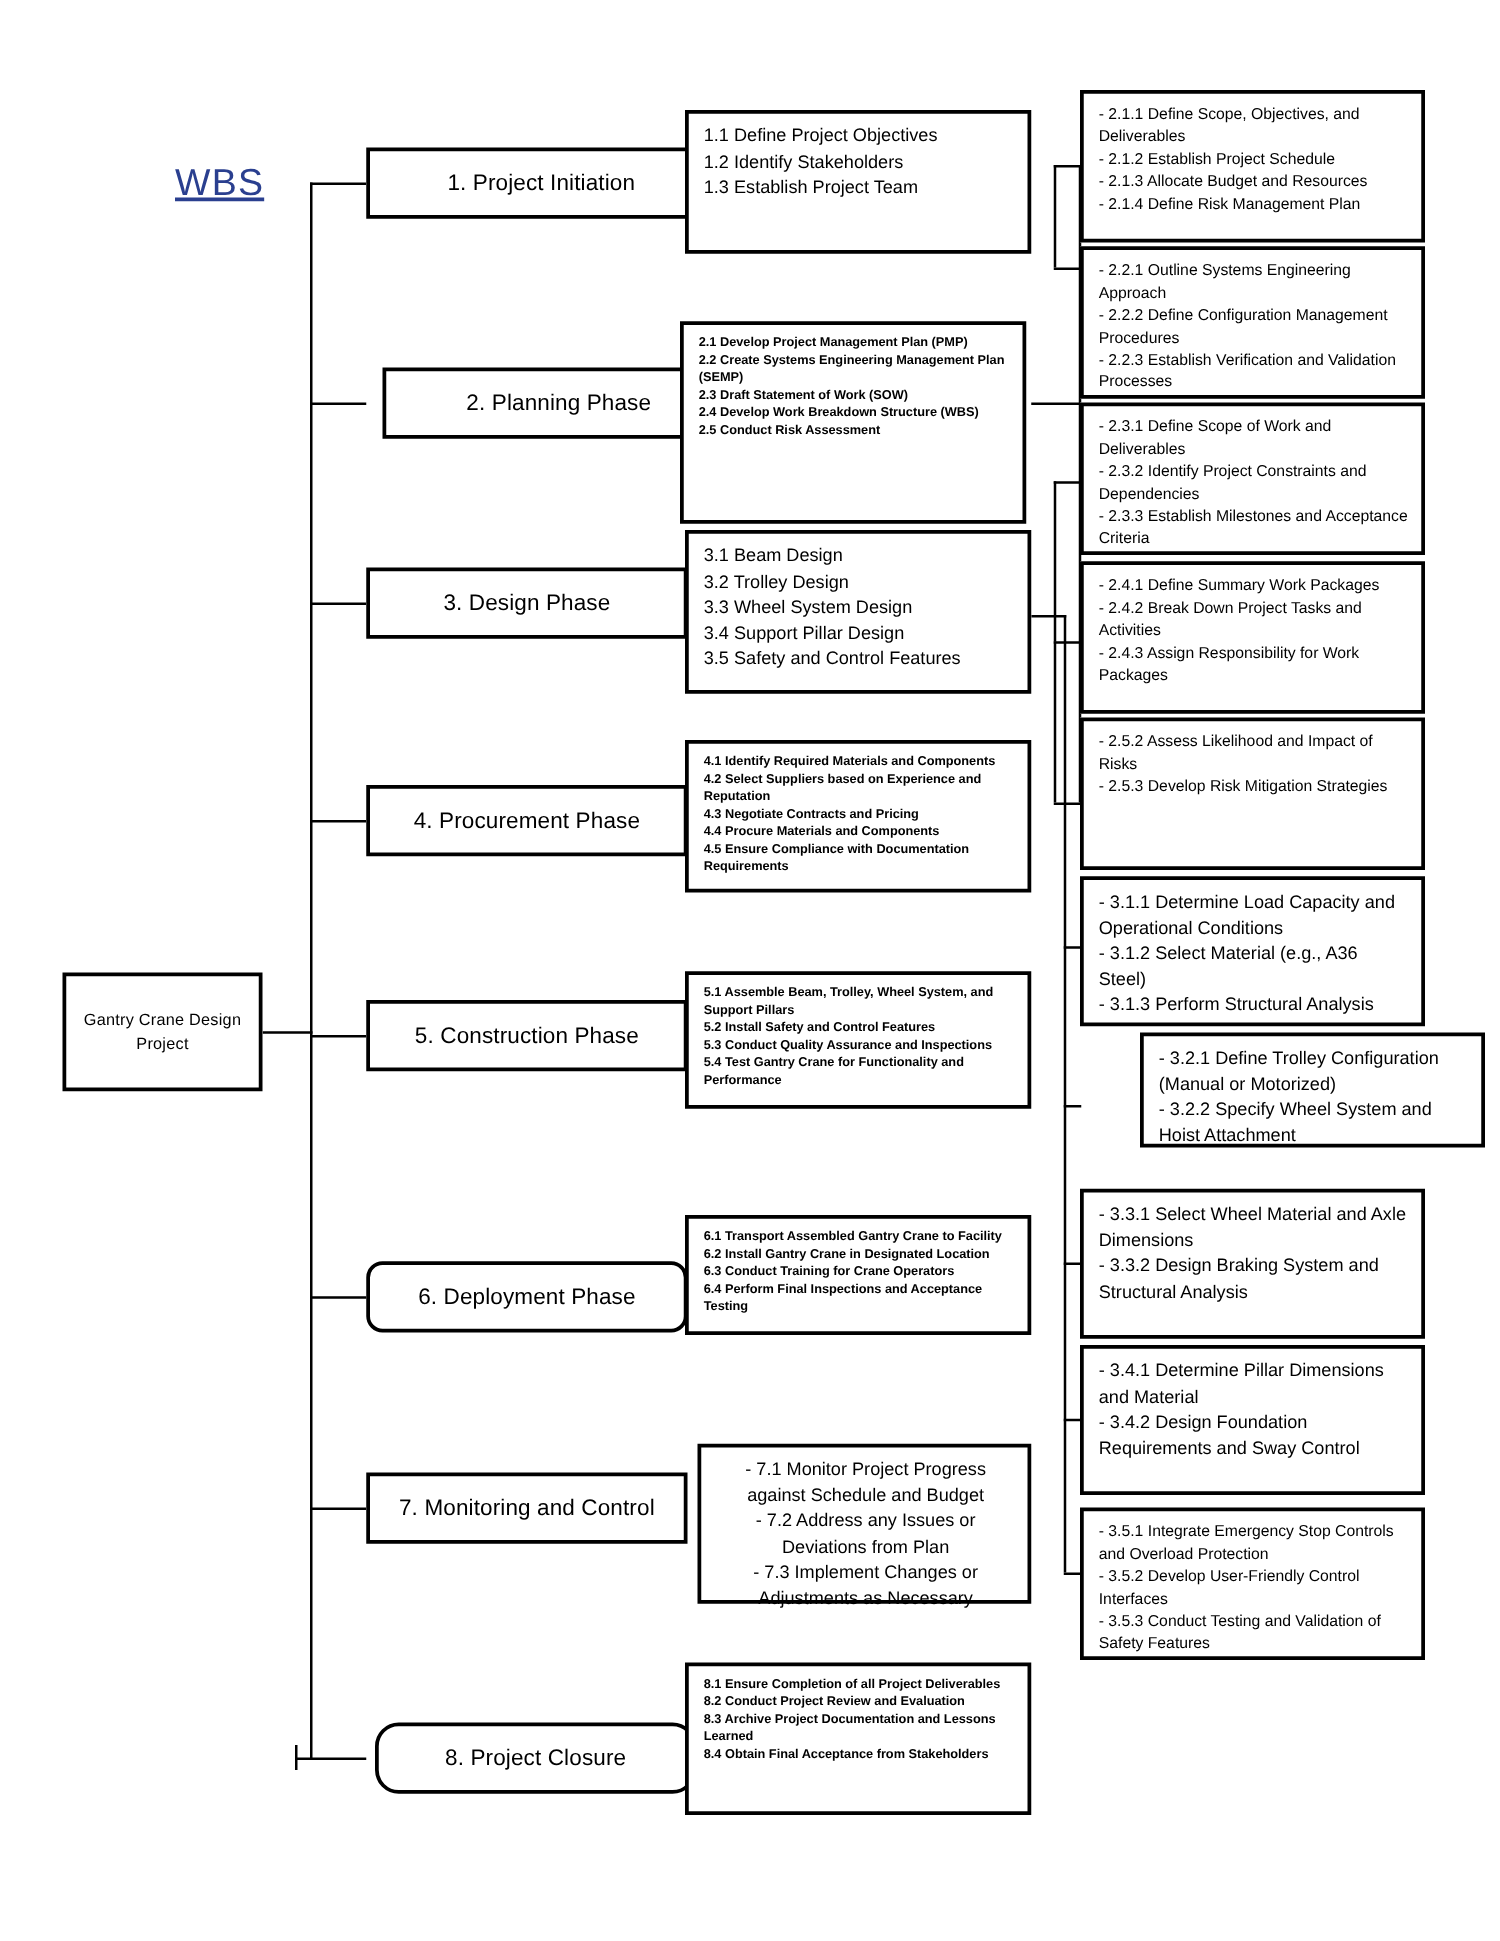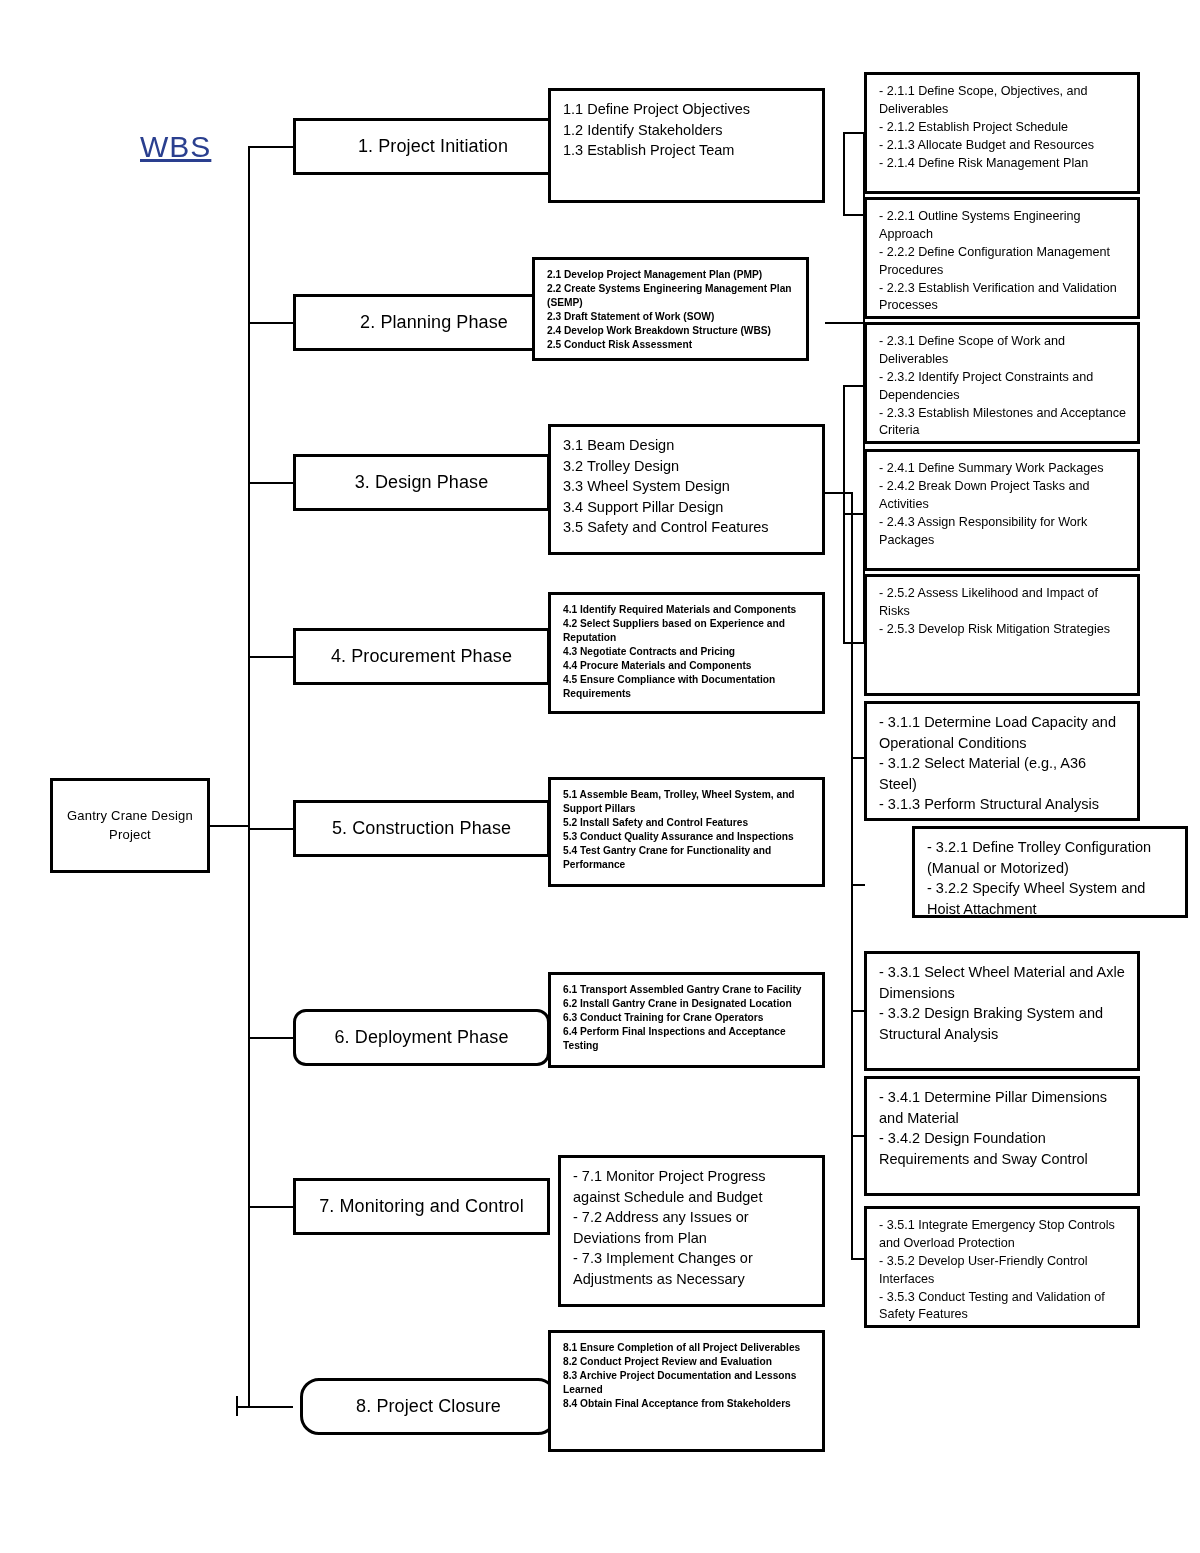--- a/index.html
+++ b/index.html
@@ -119,21 +119,21 @@
   <div class="line h" style="left:851px; top:1135px; width:14px;"></div>
   <div class="line h" style="left:851px; top:1258px; width:14px;"></div>
 
   <div class="box heavy center-box title-root" style="left:50px; top:778px; width:160px; height:95px;">
     <span>Gantry Crane Design Project</span>
   </div>
 
   <div class="box heavy center-box title-phase" style="left:293px; top:118px; width:280px; height:57px;">
     <span>1. Project Initiation</span>
   </div>
-  <div class="box heavy center-box title-phase" style="left:293px; top:294px; width:282px; height:57px;justify-content:center;">
+  <div class="box heavy center-box title-phase" style="left:306px; top:294px; width:282px; height:57px;justify-content:center;">
     <span>2. Planning Phase</span>
   </div>
   <div class="box heavy center-box title-phase" style="left:293px; top:454px; width:257px; height:57px;">
     <span>3. Design Phase</span>
   </div>
   <div class="box heavy center-box title-phase" style="left:293px; top:628px; width:257px; height:57px;">
     <span>4. Procurement Phase</span>
   </div>
   <div class="box heavy center-box title-phase" style="left:293px; top:800px; width:257px; height:57px;">
     <span>5. Construction Phase</span>
@@ -147,21 +147,21 @@
   <div class="box heavy center-box title-phase" style="left:300px; top:1378px; width:257px; height:57px;border-radius:19px;">
     <span>8. Project Closure</span>
   </div>
 
   <div class="box heavy list-box txt-lg" style="left:548px; top:88px; width:277px; height:115px;">
       <div class="row-line">1.1 Define Project Objectives</div>
       <div class="row-line">1.2 Identify Stakeholders</div>
       <div class="row-line">1.3 Establish Project Team</div>
     </div>
 
-  <div class="box heavy list-box txt-sm" style="left:532px; top:257px; width:277px; height:104px;">
+  <div class="box heavy list-box txt-sm" style="left:544px; top:257px; width:277px; height:162px;">
       <div class="row-line">2.1 Develop Project Management Plan (PMP)</div>
       <div class="row-line">2.2 Create Systems Engineering Management Plan (SEMP)</div>
       <div class="row-line">2.3 Draft Statement of Work (SOW)</div>
       <div class="row-line">2.4 Develop Work Breakdown Structure (WBS)</div>
       <div class="row-line">2.5 Conduct Risk Assessment</div>
     </div>
 
   <div class="box heavy list-box txt-lg" style="left:548px; top:424px; width:277px; height:131px;">
       <div class="row-line">3.1 Beam Design</div>
       <div class="row-line">3.2 Trolley Design</div>
@@ -185,21 +185,21 @@
       <div class="row-line">5.4 Test Gantry Crane for Functionality and Performance</div>
     </div>
 
   <div class="box heavy list-box txt-sm" style="left:548px; top:972px; width:277px; height:96px;">
       <div class="row-line">6.1 Transport Assembled Gantry Crane to Facility</div>
       <div class="row-line">6.2 Install Gantry Crane in Designated Location</div>
       <div class="row-line">6.3 Conduct Training for Crane Operators</div>
       <div class="row-line">6.4 Perform Final Inspections and Acceptance Testing</div>
     </div>
 
-  <div class="box heavy list-box txt-lg" style="left:558px; top:1155px; width:267px; height:152px;">
+  <div class="box heavy list-box txt-lg" style="left:558px; top:1155px; width:267px; height:128px;text-align:center;">
       <div class="row-line">- 7.1 Monitor Project Progress against Schedule and Budget</div>
       <div class="row-line">- 7.2 Address any Issues or Deviations from Plan</div>
       <div class="row-line">- 7.3 Implement Changes or Adjustments as Necessary</div>
     </div>
 
   <div class="box heavy list-box txt-sm" style="left:548px; top:1330px; width:277px; height:122px;">
       <div class="row-line">8.1 Ensure Completion of all Project Deliverables</div>
       <div class="row-line">8.2 Conduct Project Review and Evaluation</div>
       <div class="row-line">8.3 Archive Project Documentation and Lessons Learned</div>
       <div class="row-line">8.4 Obtain Final Acceptance from Stakeholders</div>

